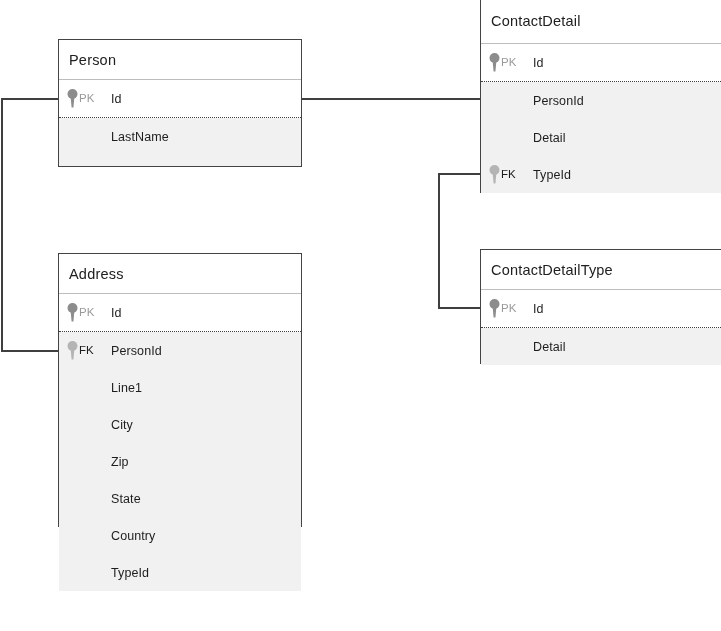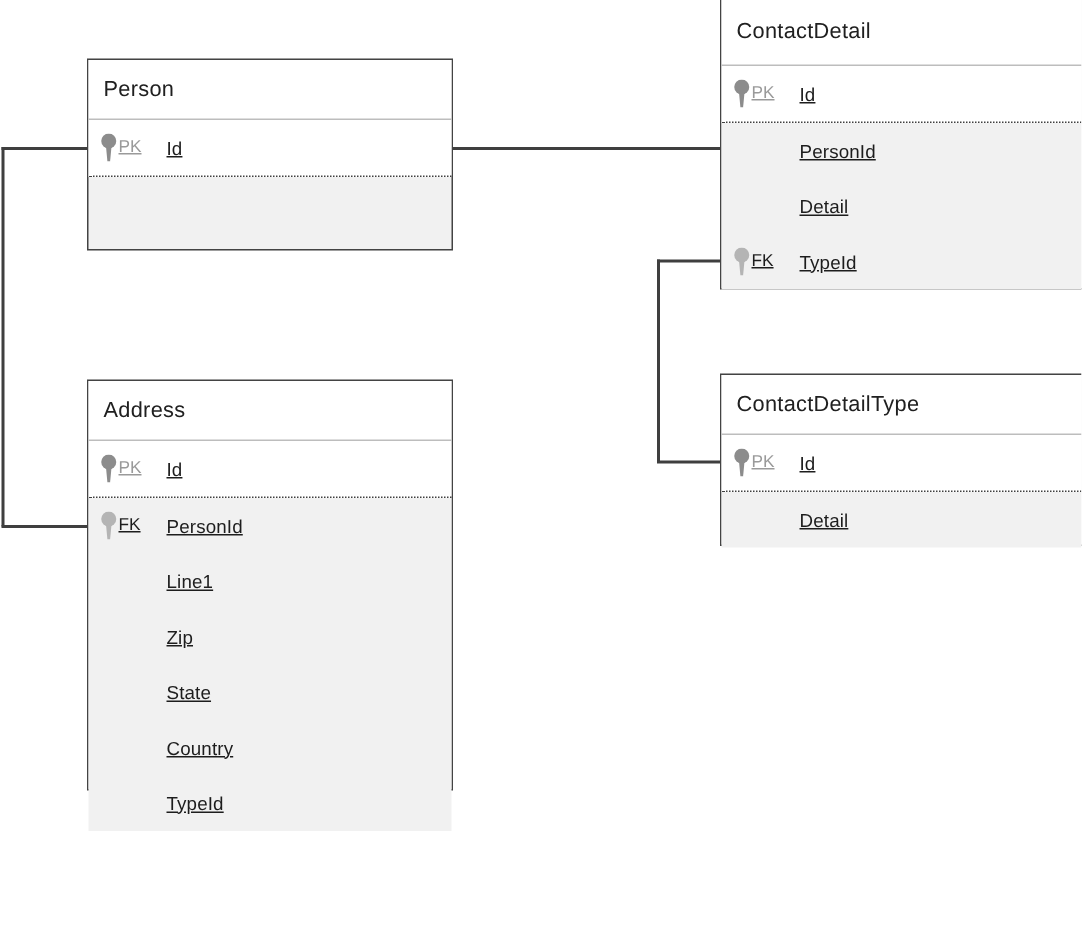--- a/index.html
+++ b/index.html
@@ -65,29 +65,27 @@
     flex: 0 0 52px;
     display: flex;
     align-items: center;
     padding-left: 8px;
     box-sizing: border-box;
   }
   .keytag {
     font-size: 11.5px;
     margin-left: 1px;
     line-height: 1;
-    text-decoration: underline;
   }
   .keytag.pk { color: #9a9a9a; }
   .keytag.fk { color: #1d1d1d; }
   .row-name {
     font-size: 12.5px;
     color: #1d1d1d;
     letter-spacing: 0.1px;
-    text-decoration: underline;
   }
   .key-icon { display: block; }
 </style>
 </head>
 <body>
 
 <div id="canvas">
 
   <div class="conn conn-h" style="left:301px; top:98px; width:180px;"></div>
 
@@ -107,20 +105,24 @@
           <svg class="key-icon" width="11" height="19" viewBox="0 0 11 19">
             <circle cx="5.5" cy="5" r="5" fill="#8c8c8c"></circle>
             <path d="M3.6 8 L7.4 8 L6.4 18.5 L4.6 18.5 Z" fill="#8c8c8c"></path>
           </svg>
           <span class="keytag pk">PK</span>
         </span>
         <span class="row-name">Id</span>
       </div>
     </div>
     <div class="entity-body">
+      <div class="row">
+        <span class="row-keycell"></span>
+        <span class="row-name">LastName</span>
+      </div>
     </div>
   </div>
 
   <div class="entity" style="left:480px; top:-2px; width:244px; height:195px;">
     <div class="entity-title" style="height:45px;">ContactDetail</div>
     <div class="entity-pk-zone">
       <div class="row">
         <span class="row-keycell">
           <svg class="key-icon" width="11" height="19" viewBox="0 0 11 19">
             <circle cx="5.5" cy="5" r="5" fill="#8c8c8c"></circle>
@@ -177,20 +179,24 @@
           <span class="keytag fk">FK</span>
         </span>
         <span class="row-name">PersonId</span>
       </div>
       <div class="row">
         <span class="row-keycell"></span>
         <span class="row-name">Line1</span>
       </div>
       <div class="row">
         <span class="row-keycell"></span>
+        <span class="row-name">City</span>
+      </div>
+      <div class="row">
+        <span class="row-keycell"></span>
         <span class="row-name">Zip</span>
       </div>
       <div class="row">
         <span class="row-keycell"></span>
         <span class="row-name">State</span>
       </div>
       <div class="row">
         <span class="row-keycell"></span>
         <span class="row-name">Country</span>
       </div>

